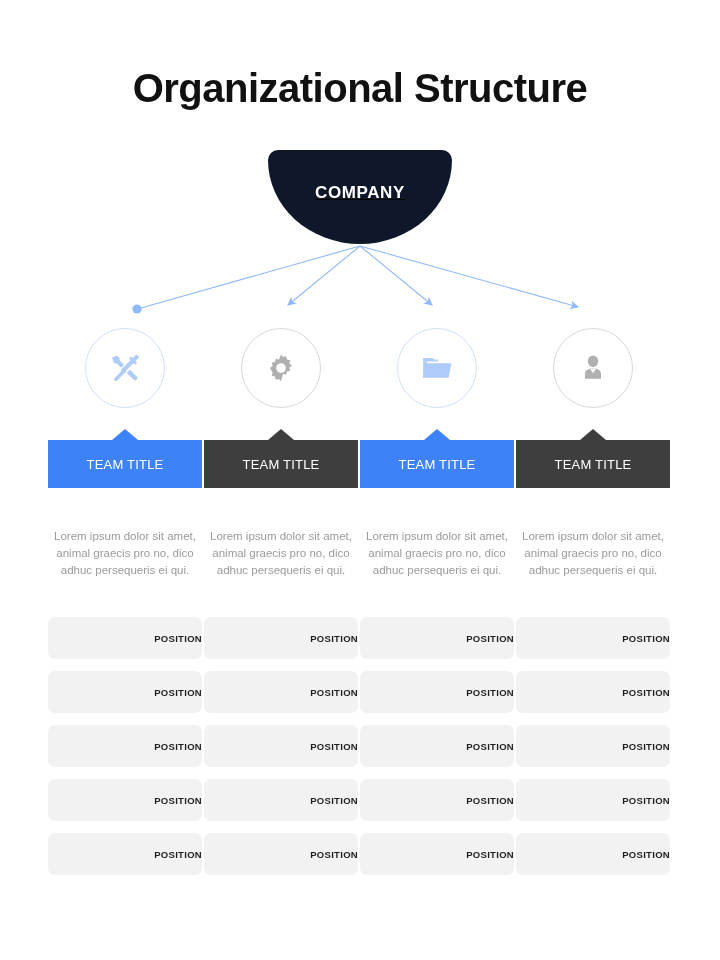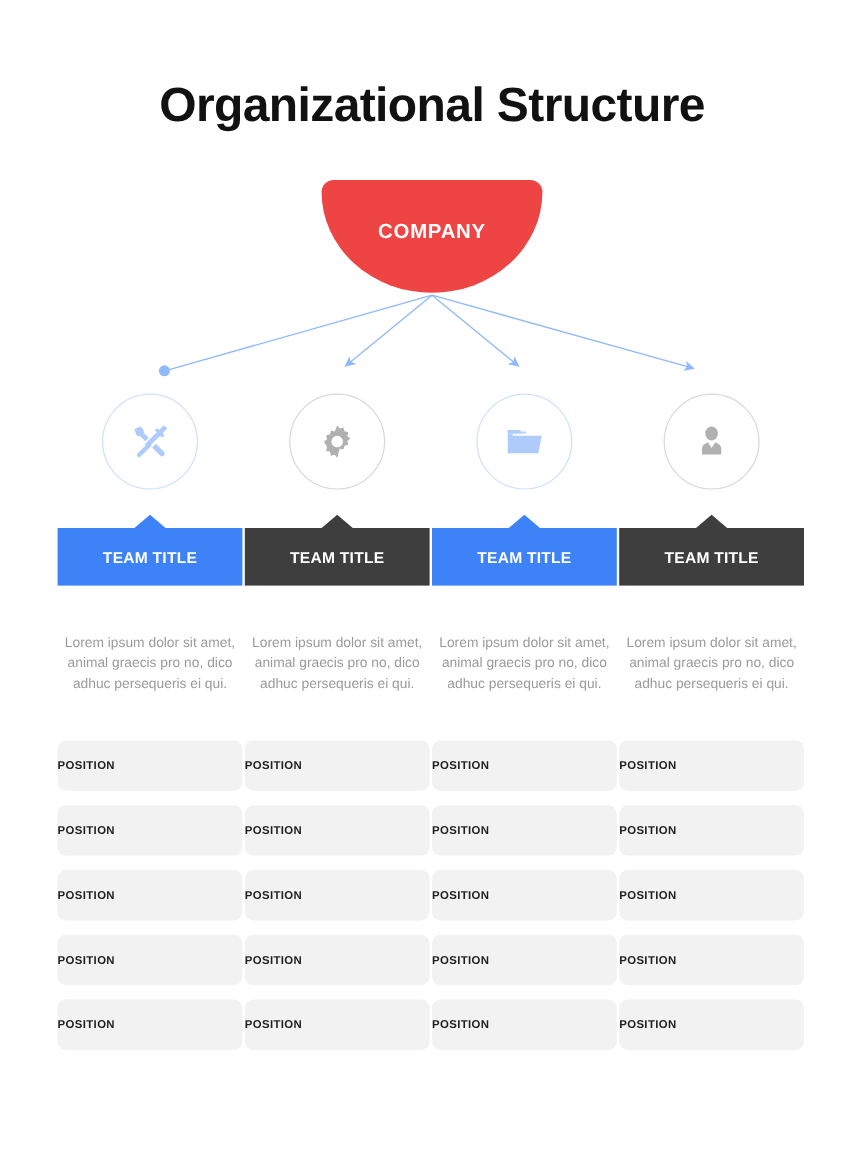--- a/index.html
+++ b/index.html
@@ -18,24 +18,25 @@
     font-size:40px; font-weight:bold; letter-spacing:-0.5px;
     color:#111111;
     font-family:"Liberation Sans", sans-serif;
   }
 
   
   .company {
     position:absolute;
     left:268px; top:150px;
     width:184px; height:94px;
-    background:#ef4444;
+    background:#0f172a;
     border-radius:10px 10px 92px 92px / 10px 10px 84px 84px;
     display:flex; align-items:flex-start; justify-content:center;
     padding-top:33px;
+    text-decoration:underline;
   }
   .company-label {
     color:#ffffff; font-size:17px; font-weight:bold;
     letter-spacing:0.6px;
   }
 
   
   .connectors { position:absolute; left:0; top:0; width:720px; height:960px; pointer-events:none; }
 
   
@@ -61,42 +62,42 @@
     position:absolute; top:-11px; left:50%; transform:translateX(-50%);
     width:0; height:0;
     border-left:13px solid transparent;
     border-right:13px solid transparent;
   }
   .team-bar.blue { background:#3d82f7; }
   .team-bar.blue .pointer { border-bottom:11px solid #3d82f7; }
   .team-bar.dark { background:#3e3e3e; }
   .team-bar.dark .pointer { border-bottom:11px solid #3e3e3e; }
   .team-label {
-    color:#ffffff; font-size:13px; font-weight:bold; letter-spacing:0.2px;
+    color:#ffffff; font-size:13px; font-weight:normal; letter-spacing:0.2px;
     position:relative; z-index:2;
   }
 
   
   .desc-row { position:absolute; left:0; top:516px; width:720px; }
   .desc {
     position:absolute; top:12px;
     text-align:center;
     font-size:11.5px; line-height:17px;
     color:#9b9b9b;
     font-family:"Liberation Sans", sans-serif;
   }
 
   
   .positions { position:absolute; left:0; top:617px; width:720px; }
   .pos-box {
     position:absolute;
     height:42px;
     background:#f2f2f2;
     border-radius:7px;
-    display:flex; align-items:center; justify-content:flex-start;
+    display:flex; align-items:center; justify-content:flex-end;
   }
   .pos-label {
     font-size:9.5px; font-weight:bold; letter-spacing:0.3px;
     color:#1f1f1f;
   }
 </style>
 </head>
 <body>
 
 <div class="page">

